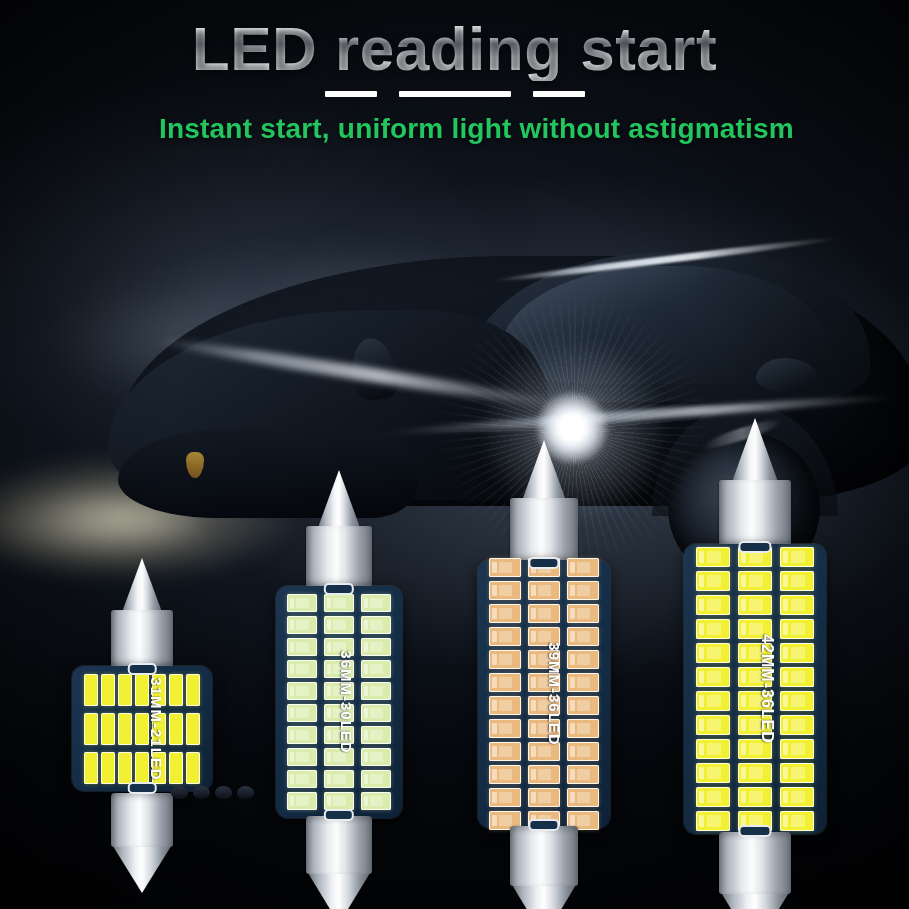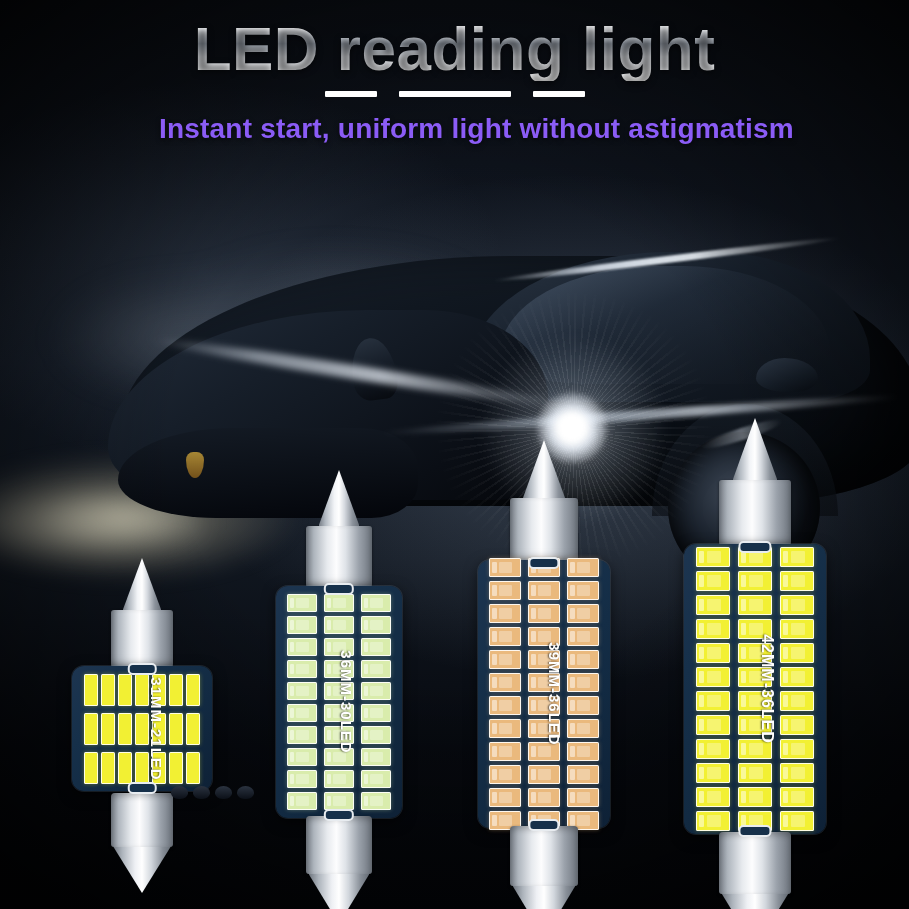--- a/index.html
+++ b/index.html
@@ -156,21 +156,21 @@
     background:linear-gradient(180deg,#ffffff 0%,#f2f4f7 36%,#9aa2ad 54%,#e9ecf1 70%,#ffffff 100%);
     -webkit-background-clip:text; background-clip:text;
     -webkit-text-fill-color:transparent; color:transparent;
     text-shadow:0 2px 6px rgba(0,0,0,.55);
   }
   .dashes{ display:flex; justify-content:center; align-items:center; gap:22px; margin-top:10px; }
   .dash{ height:6px; background:#ffffff; border-radius:1px; }
   .dash.s{ width:52px; }
   .dash.l{ width:112px; }
   .subtitle{
-    margin-top:16px; font-size:28px; font-weight:700; color:#8b5cf6;
+    margin-top:16px; font-size:28px; font-weight:700; color:#22c55e;
     letter-spacing:.2px; text-shadow:0 2px 5px rgba(0,0,0,.6);padding-left:44px;
   }
 
   
   .bulb{ position:absolute; z-index:20; }
   .bulb-inner{ position:relative; width:100%; height:100%; display:flex; flex-direction:column; align-items:center; }
 
   
   .cap{ position:relative; display:flex; flex-direction:column; align-items:center; }
   .cyl{
@@ -247,21 +247,21 @@
     <div class="car-hood-hl"></div>
     <div class="car-sweep"></div>
     <div class="car-badge"></div>
   </div>
 
   <div class="flare-rays"></div>
   <div class="flare-halo"></div>
   <div class="flare-core"></div>
 
   <div class="header">
-    <div class="title">LED reading light</div>
+    <div class="title">LED reading start</div>
     <div class="dashes">
       <span class="dash s"></span>
       <span class="dash l"></span>
       <span class="dash s"></span>
     </div>
     <div class="subtitle">Instant start, uniform light without astigmatism</div>
   </div>
 
   <div id="bulbs">
       <div class="bulb" style="left: 72px; top: 558px; width: 140px;">

